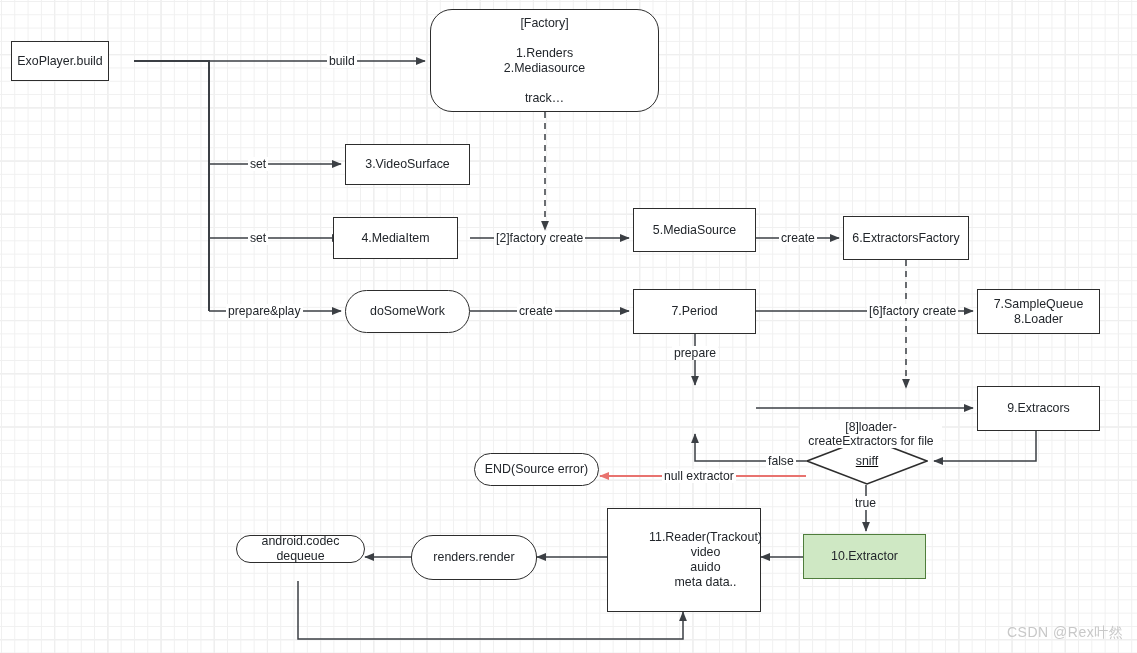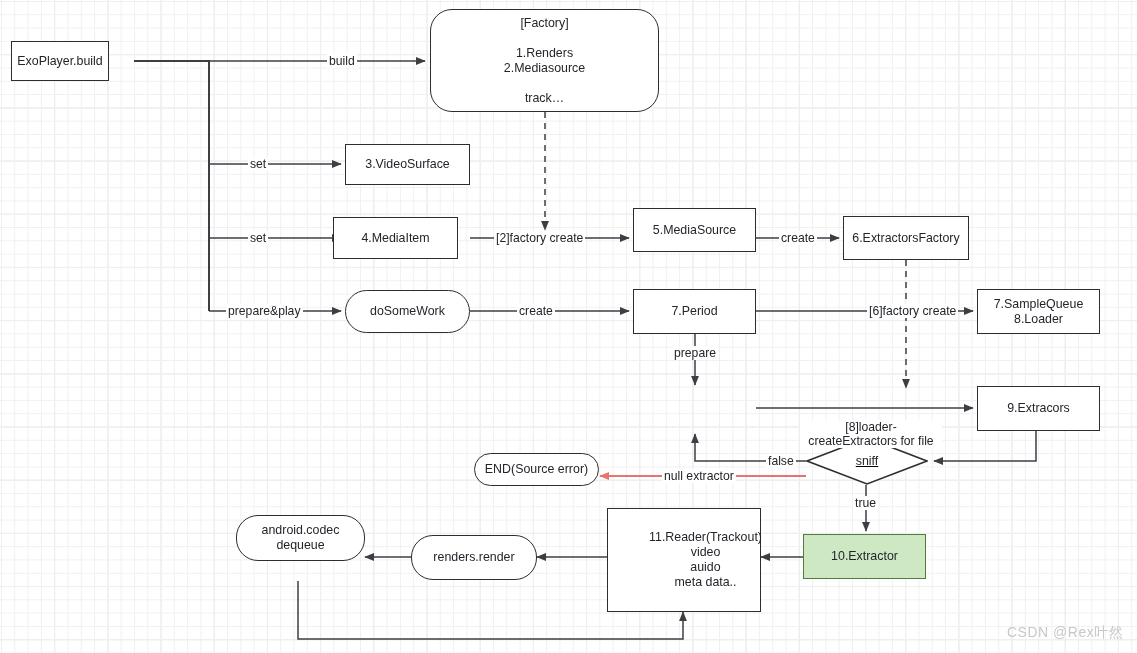--- a/index.html
+++ b/index.html
@@ -184,21 +184,21 @@
 
   <div class="node green" style="left:803px; top:534px; width:123px; height:45px;">10.Extractor</div>
 
   <div class="node" style="left:607px; top:508px; width:154px; height:104px; flex-direction:column; justify-content:center;padding-left:43px;">11.Reader(Trackout)
 video
 auido
 meta data..</div>
 
   <div class="node rounded" style="left:411px; top:535px; width:126px; height:45px;">renders.render</div>
 
-  <div class="node rounded" style="left:236px; top:515px; width:129px; height:46px;">android.codec
+  <div class="node rounded" style="left:236px; top:535px; width:129px; height:28px;">android.codec
 dequeue</div>
 
   <div class="edge-label" style="left:327px; top:54px;">build</div>
 
   <div class="edge-label" style="left:248px; top:157px;">set</div>
 
   <div class="edge-label" style="left:248px; top:231px;">set</div>
 
   <div class="edge-label" style="left:226px; top:304px;">prepare&amp;play</div>
 

